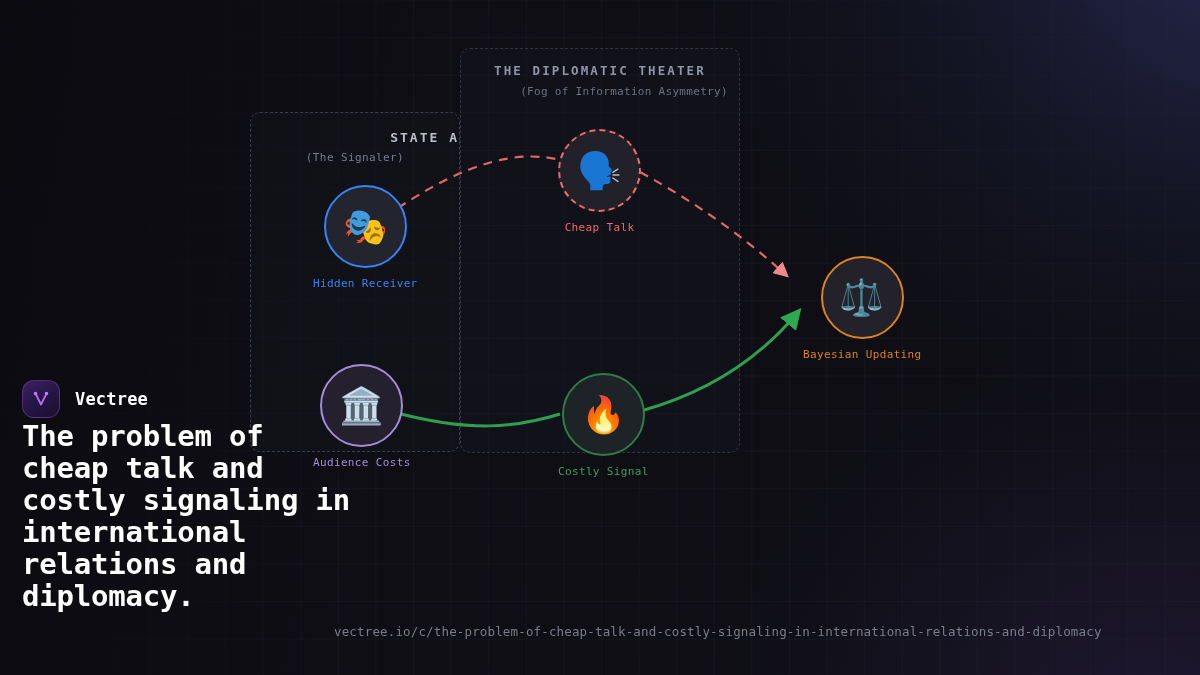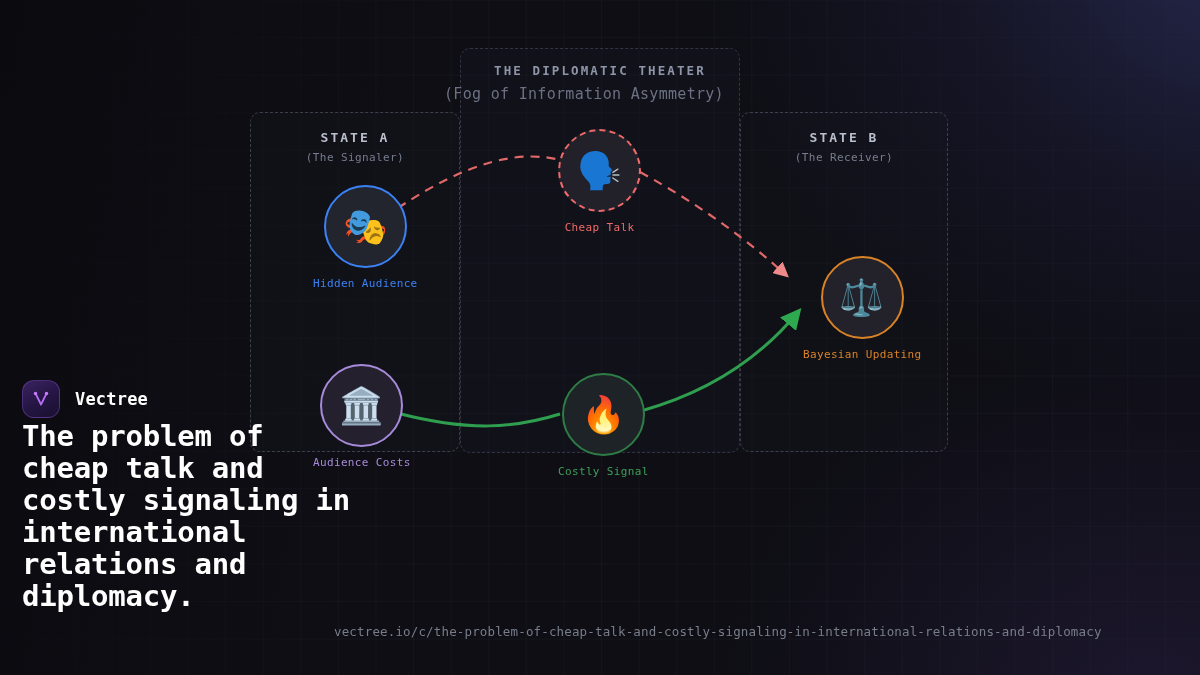--- a/index.html
+++ b/index.html
@@ -30,29 +30,29 @@
   
   .panel{position:absolute;border:1px dashed rgba(160,168,190,.30);border-radius:10px;}
   .panel-theater{left:460px;top:48px;width:280px;height:405px;
     border-color:rgba(150,158,185,.26);
     background:rgba(26,28,44,.20);}
   .panel-a{left:250px;top:112px;width:210px;height:340px;
     background:rgba(22,22,32,.34);}
   .panel-b{left:740px;top:112px;width:208px;height:340px;
     background:rgba(22,22,32,.30);}
 
-  .panel-title{position:absolute;left:0;right:0;text-align:center;
+  .panel-title{position:absolute;left:0;right:0;text-align:right;
     font-size:13px;font-weight:700;letter-spacing:2.0px;color:#b9bfcc;}
   .panel-sub{position:absolute;left:0;right:0;text-align:center;
     font-size:11px;letter-spacing:.4px;color:#767d8e;}
 
   .theater-title{top:63px;left:460px;width:280px;position:absolute;text-align:center;
     font-size:12.5px;font-weight:700;letter-spacing:2.1px;color:#8e95a8;}
-  .theater-sub{top:85px;left:444px;width:280px;position:absolute;text-align:center;
-    font-size:15px;letter-spacing:.3px;color:#6b7183;}
+  .theater-sub{top:85px;left:484px;width:280px;position:absolute;text-align:center;
+    font-size:11px;letter-spacing:.3px;color:#6b7183;}
 
   
   .node{position:absolute;display:flex;flex-direction:column;align-items:center;}
   .node-circle{width:83px;height:83px;border-radius:50%;
     display:flex;align-items:center;justify-content:center;
     background:#1c1e26;font-size:36px;line-height:1;}
   .node-label{margin-top:9px;font-size:11px;font-weight:400;letter-spacing:.35px;
     white-space:nowrap;}
 
   #node-hidden-resolve{left:313px;top:185px;}
@@ -105,43 +105,39 @@
 
   <div class="panel panel-theater"></div>
   <div class="theater-title">THE DIPLOMATIC THEATER</div>
   <div class="theater-sub">(Fog of Information Asymmetry)</div>
 
   <div class="panel panel-a">
     <div class="panel-title" style="top:17px;">STATE A</div>
     <div class="panel-sub" style="top:38px;">(The Signaler)</div>
   </div>
 
-  <div class="panel panel-b">
-    <div class="panel-title" style="top:17px;">STATE B</div>
-    <div class="panel-sub" style="top:38px;">(The Receiver)</div>
-  </div>
 
   <svg class="edges" viewBox="0 0 1200 675">
     <defs>
       <marker id="arrow-red" viewBox="0 0 12 12" refX="9" refY="6" markerWidth="7" markerHeight="7" orient="auto-start-reverse">
         <path d="M0,0 L12,6 L0,12 z" fill="#f08a8a"></path>
       </marker>
       <marker id="arrow-green" viewBox="0 0 12 12" refX="9" refY="6" markerWidth="7" markerHeight="7" orient="auto-start-reverse">
         <path d="M0,0 L12,6 L0,12 z" fill="#2fa94f"></path>
       </marker>
     </defs>
     <path d="M 398 208 C 470 160 520 150 560 160" fill="none" stroke="#e06868" stroke-width="2.2" stroke-dasharray="9 7"></path>
     <path d="M 640 172 C 700 205 745 238 786 275" fill="none" stroke="#e06868" stroke-width="2.2" stroke-dasharray="9 7" marker-end="url(#arrow-red)"></path>
     <path d="M 397 413 C 470 432 515 428 560 414" fill="none" stroke="#2f9e4f" stroke-width="3"></path>
     <path d="M 641 411 C 710 392 760 358 798 312" fill="none" stroke="#2f9e4f" stroke-width="3" marker-end="url(#arrow-green)"></path>
   </svg>
 
   <div class="node" id="node-hidden-resolve">
     <div class="node-circle">🎭</div>
-    <div class="node-label">Hidden Audience</div>
+    <div class="node-label">Hidden Receiver</div>
   </div>
 
   <div class="node" id="node-audience-costs">
     <div class="node-circle">🏛️</div>
     <div class="node-label">Audience Costs</div>
   </div>
 
   <div class="node" id="node-cheap-talk">
     <div class="node-circle">🗣️</div>
     <div class="node-label">Cheap Talk</div>

